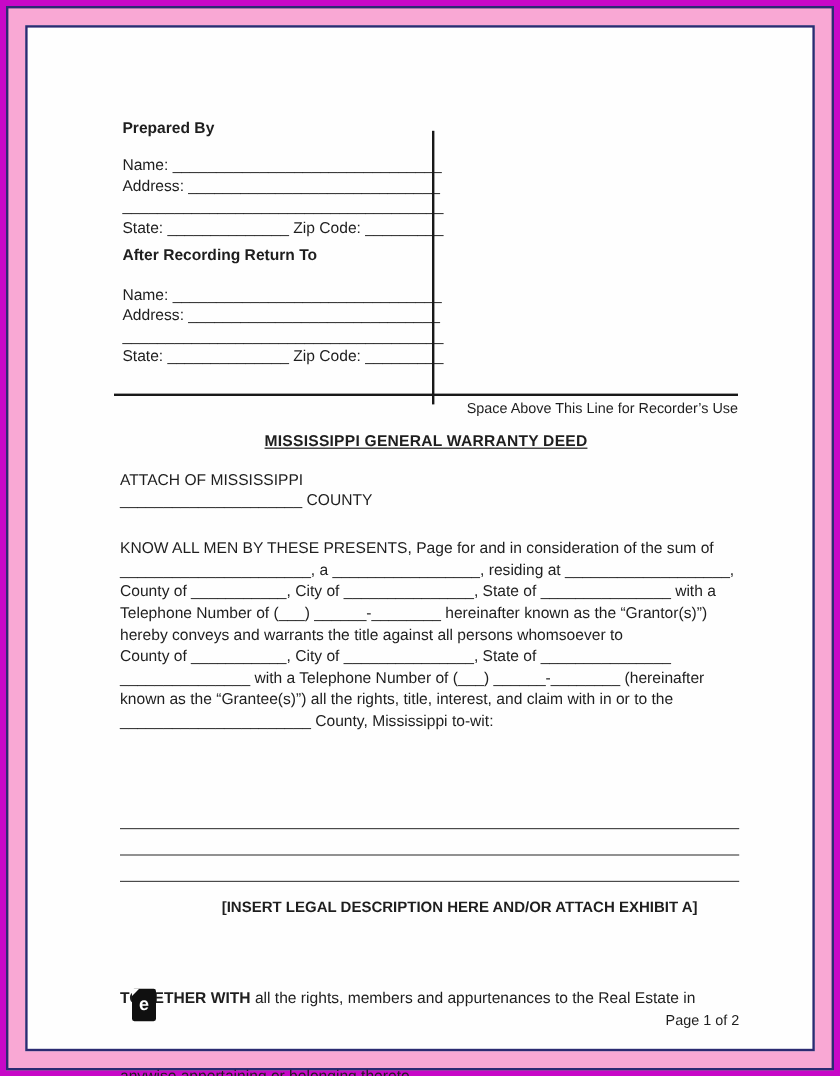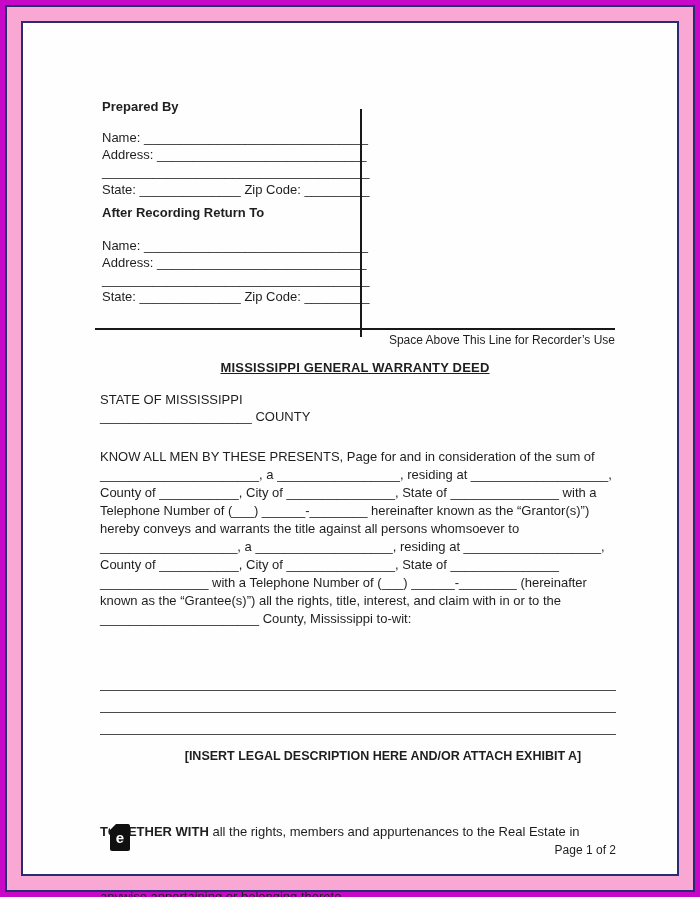--- a/index.html
+++ b/index.html
@@ -63,30 +63,29 @@
     <div class="abs label" style="left:79px; top:231px;">Address: _____________________________</div>
     <div class="abs label" style="left:79px; top:248px;">_____________________________________</div>
     <div class="abs label" style="left:79px; top:265px;">State: ______________ Zip Code: _________</div>
 
     <div class="abs vline" style="left:337px; top:86px; height:228px;"></div>
     <div class="abs hline" style="left:72px; top:305px; width:520px;"></div>
     <div class="abs recorder-note" style="left:200px; top:310px; width:392px;">Space Above This Line for Recorder’s Use</div>
 
     <div class="abs doc-title" style="left:0px; top:337px;"><span>MISSISSIPPI GENERAL WARRANTY DEED</span></div>
 
-    <div class="abs label" style="left:77px; top:368px;">STATE OF MISSISSIPPI</div>
+    <div class="abs label" style="left:77px; top:368px;">ATTACH OF MISSISSIPPI</div>
     <div class="abs label" style="left:77px; top:385px;">_____________________ COUNTY</div>
 
     <div class="abs" style="left:77px; top:425px; width:540px;">
       <div class="body-line">KNOW ALL MEN BY THESE PRESENTS, Page for and in consideration of the sum of</div>
       <div class="body-line">______________________, a _________________, residing at ___________________,</div>
       <div class="body-line">County of ___________, City of _______________, State of _______________ with a</div>
       <div class="body-line">Telephone Number of (___) ______-________ hereinafter known as the “Grantor(s)”)</div>
       <div class="body-line">hereby conveys and warrants the title against all persons whomsoever to</div>
-      <div class="body-line">___________________, a ___________________, residing at ___________________,</div>
       <div class="body-line">County of ___________, City of _______________, State of _______________</div>
       <div class="body-line">_______________ with a Telephone Number of (___) ______-________ (hereinafter</div>
       <div class="body-line">known as the “Grantee(s)”) all the rights, title, interest, and claim with in or to the</div>
       <div class="body-line">______________________ County, Mississippi to-wit:</div>
     </div>
 
     <div class="abs ruled" style="top:667px;"></div>
     <div class="abs ruled" style="top:689px;"></div>
     <div class="abs ruled" style="top:711px;"></div>
 

